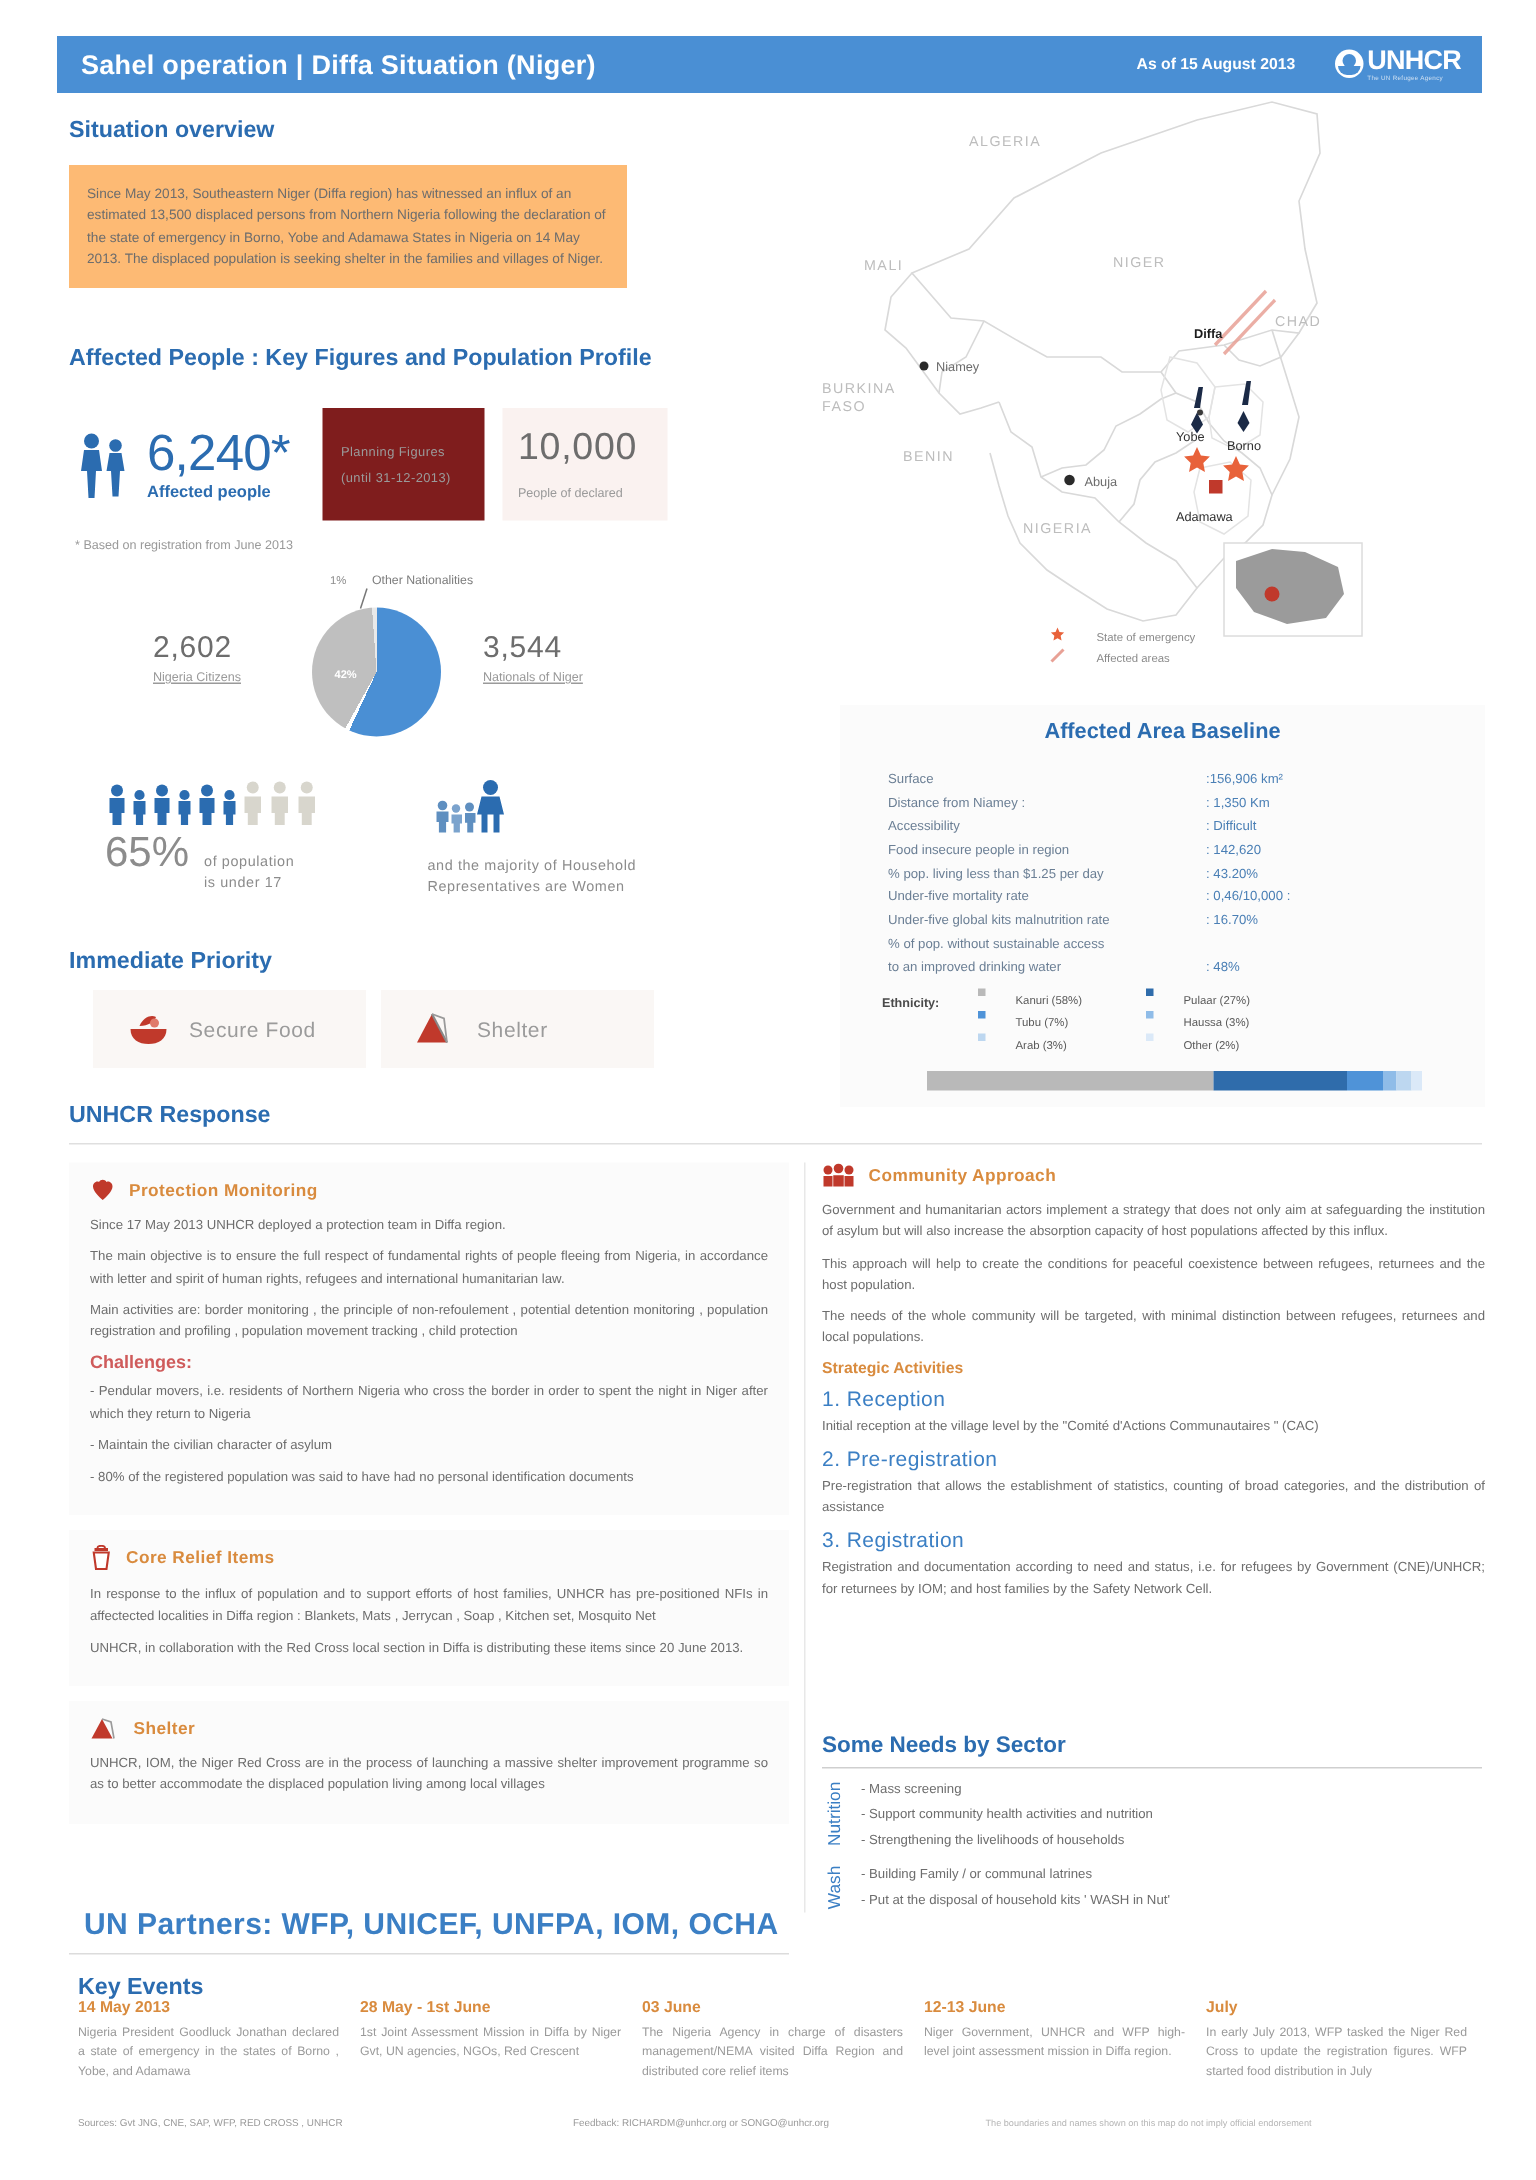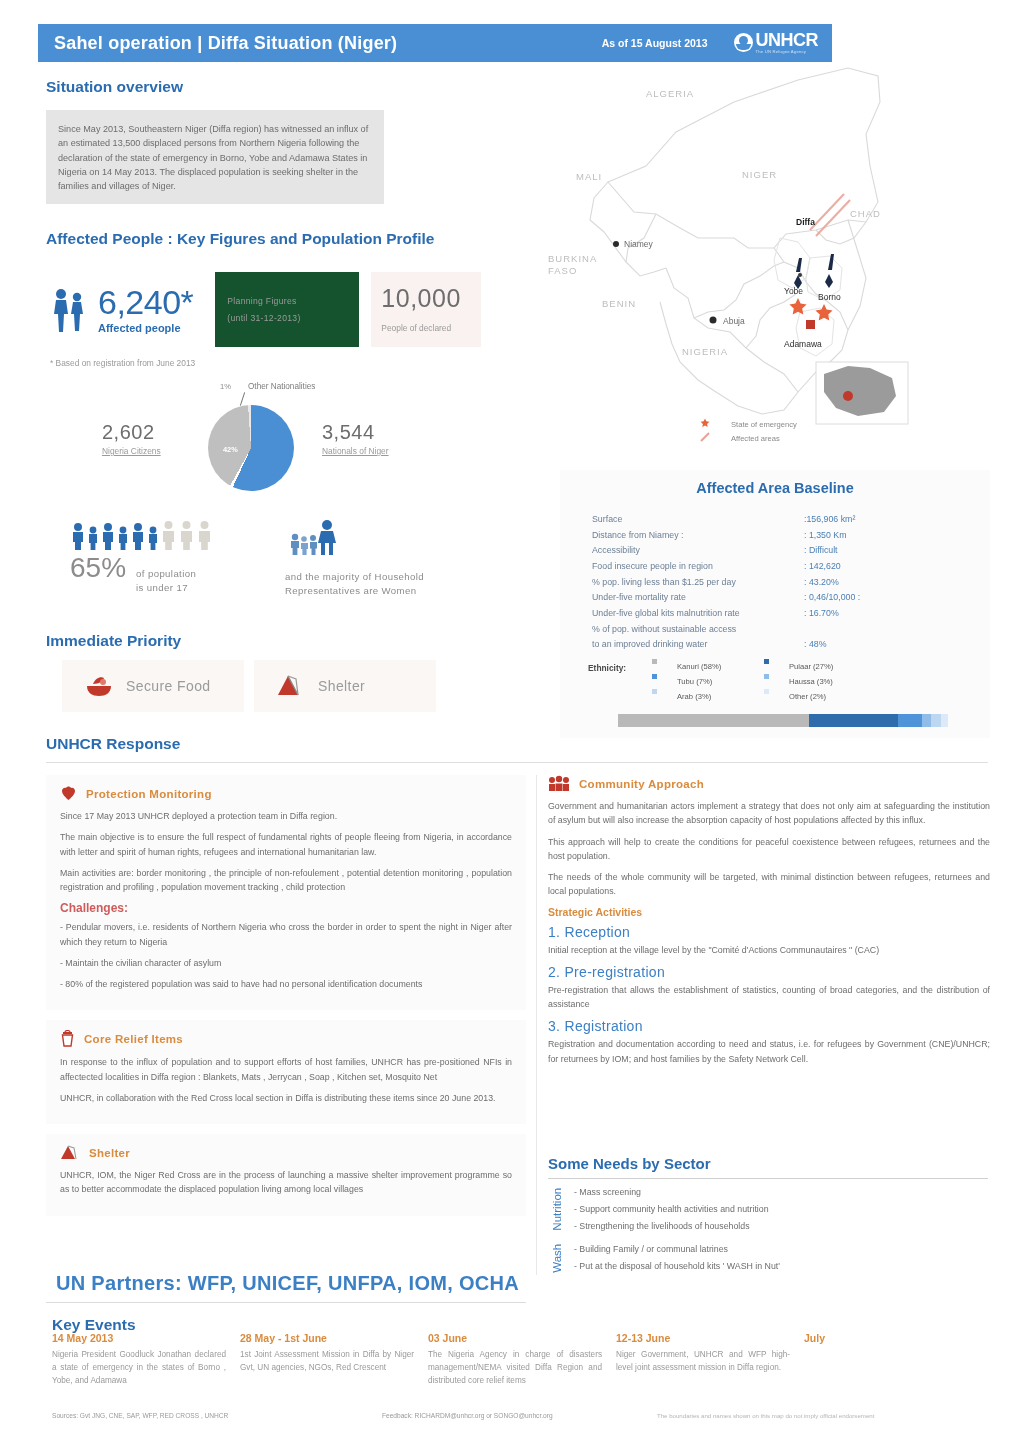--- a/index.html
+++ b/index.html
@@ -8,21 +8,21 @@
     background: #ffffff;
     font-family: "Liberation Sans", sans-serif;
     color: #3a3a3a;
     position: relative;
     overflow: hidden;
   }
   .page { position: relative; width: 1024px; height: 1453px; padding: 0; }
 
   
   .header {
-    position: absolute; left: 38px; top: 24px; width: 794px; height: 38px;
+    position: absolute; left: 38px; top: 24px; width: 950px; height: 38px;
     background: #4a8fd4;
     display: flex; align-items: center; justify-content: space-between;
     padding: 0 14px 0 16px;
     gap: 15px;
   }
   .header-title { color: #fff; font-size: 18px; font-weight: bold; letter-spacing: .2px; }
   .header-right { display: flex; align-items: center; gap: 26px; }
   .header-date { color: #fff; font-size: 10.5px; font-weight: bold; }
   .unhcr-logo { display: flex; align-items: center; gap: 3px; }
   .unhcr-mark {
@@ -42,36 +42,36 @@
   .unhcr-text .small { color: #cfe0f2; font-size: 4.2px; letter-spacing: .2px; margin-top: 1px; }
 
   
   .sec-title {
     color: #2b6cb0; font-size: 15.5px; font-weight: bold;
   }
 
   
   .situation-title { position: absolute; left: 46px; top: 78px; }
   .situation-box {
-    position: absolute; left: 46px; top: 110px; width: 338px; min-height: 82px;
-    background: #e5e5e5; padding: 12px 12px 10px 12px;
+    position: absolute; left: 46px; top: 110px; width: 372px; min-height: 82px;
+    background: #fdba74; padding: 12px 12px 10px 12px;
   }
   .situation-box p {
     font-size: 9.1px; line-height: 1.58; color: #6d6d6d;
   }
 
   
   .kf-title { position: absolute; left: 46px; top: 230px; }
   .kf-row { position: absolute; left: 46px; top: 272px; width: 440px; display: flex; align-items: stretch; gap: 12px; }
   .kf-main { display: flex; align-items: center; gap: 8px; padding: 8px 10px 8px 4px; }
   .people-icon { width: 40px; height: 46px; }
   .kf-big { font-size: 34px; color: #2b6cb0; font-weight: normal; line-height: 1; letter-spacing: -.5px;}
   .kf-label { font-size: 11px; color: #2b6cb0; font-weight: bold; margin-top: 3px; }
   .kf-plan {
-    background: #14532d; width: 144px; padding: 16px 12px;
+    background: #7f1d1d; width: 108px; padding: 16px 12px;
     display:flex; flex-direction:column; justify-content:center;
   }
   .kf-plan div { font-size: 8.6px; color: #9a9a9a; line-height: 1.9; letter-spacing:.3px;}
   .kf-poc {
     background: #faf2f0; width: 110px; padding: 14px 10px;
     display:flex; flex-direction:column; justify-content:center;
   }
   .kf-poc .n { font-size: 25px; color: #6d6d6d; line-height: 1; letter-spacing:.5px;}
   .kf-poc .l { font-size: 8.4px; color: #9a9a9a; margin-top: 12px; }
   .kf-foot { position: absolute; left: 50px; top: 358px; font-size: 8.4px; color: #9a9a9a; }
@@ -599,20 +599,21 @@
     <div class="ke-item">
       <div class="ke-date">03 June</div>
       <div class="ke-text">The Nigeria Agency in charge of disasters management/NEMA visited  Diffa Region and distributed  core relief items</div>
     </div>
     <div class="ke-item">
       <div class="ke-date">12-13 June</div>
       <div class="ke-text">Niger Government, UNHCR and WFP high-level joint assessment mission in Diffa region.</div>
     </div>
     <div class="ke-item">
       <div class="ke-date">July</div>
+      <div class="ke-text">In early July 2013, WFP tasked the Niger Red Cross to update the registration figures. WFP started food distribution in July</div>
     </div>
   </div>
 
   <div class="footer">
     <div class="f1">Sources: Gvt JNG, CNE, SAP, WFP, RED CROSS , UNHCR</div>
     <div class="f2">Feedback: RICHARDM@unhcr.org or SONGO@unhcr.org</div>
     <div class="f3">The boundaries and names shown on this map do not imply official endorsement</div>
   </div>
 
 </div>

